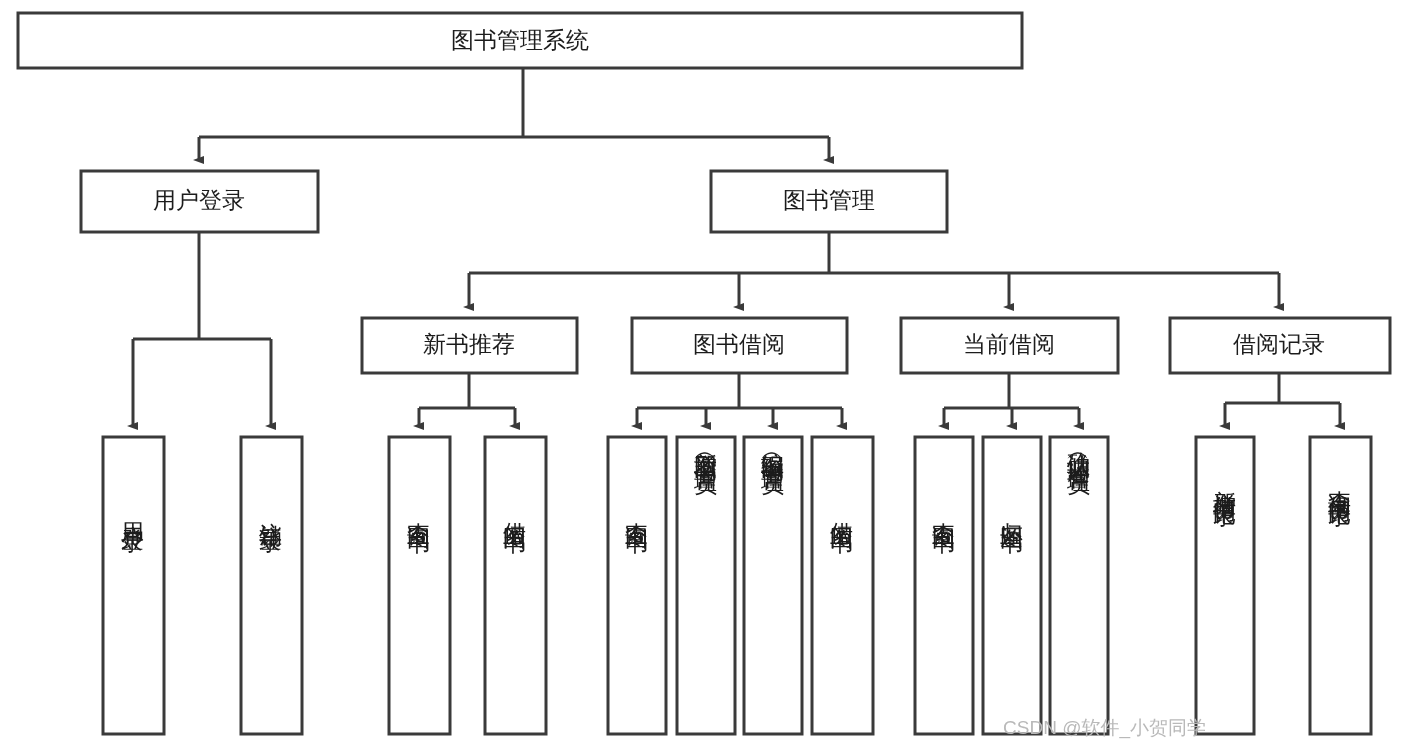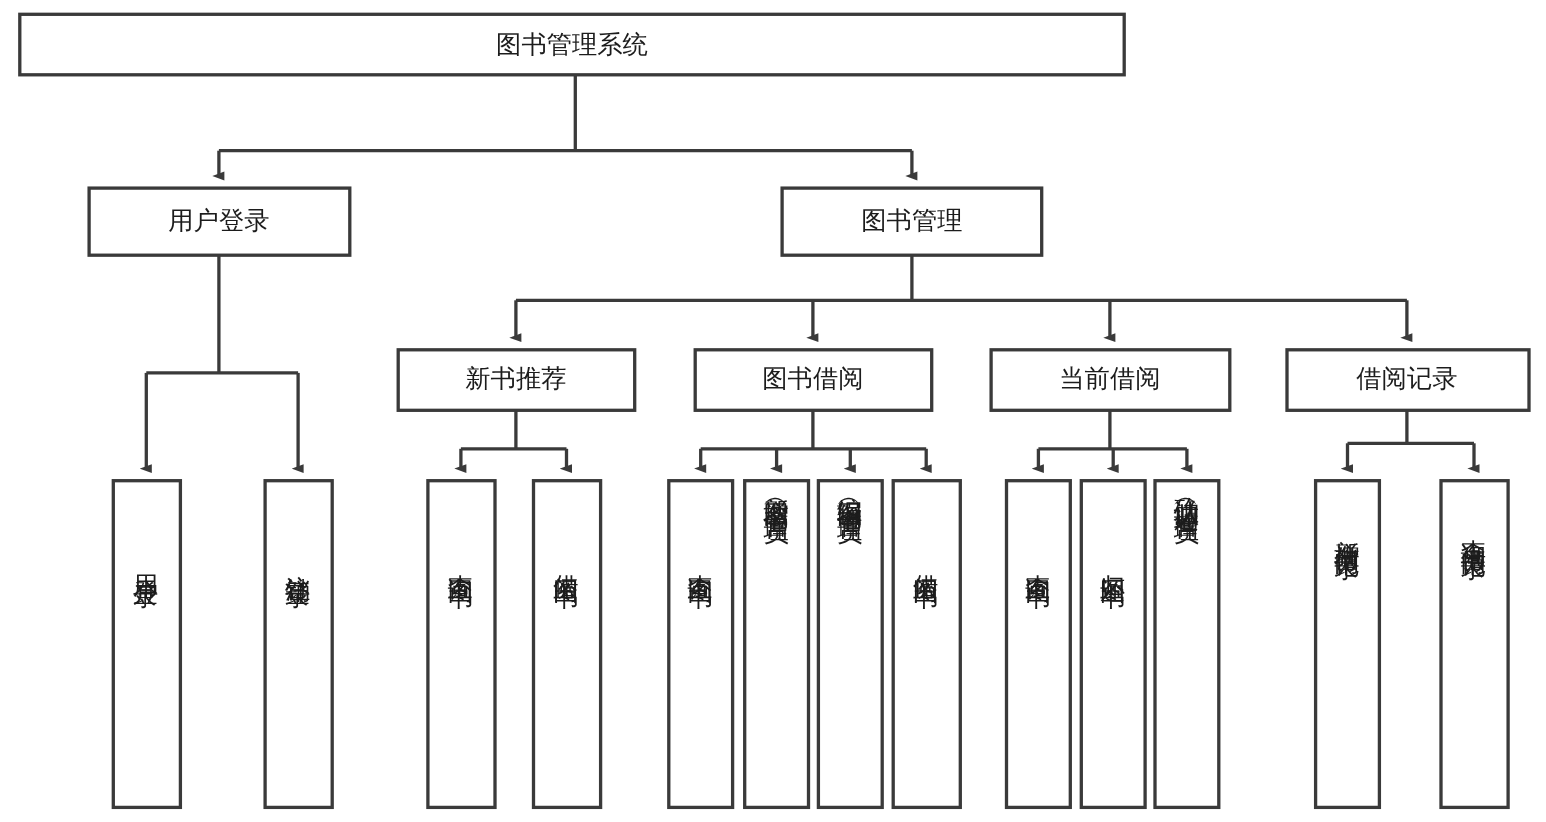--- a/index.html
+++ b/index.html
@@ -201,14 +201,15 @@
         <text class="node-label-v" x="1225" y="481">新增借阅记录</text>
       </g>
       <g>
         <rect class="node-rect" x="1310" y="437" width="61" height="297"></rect>
         <text class="node-label-v" x="1340" y="481">查询借阅记录</text>
       </g>
 
     </g>
   </svg>
 
+  <div class="watermark">CSDN @软件_小贺同学</div>
 
 </div>
 
 </body></html>

